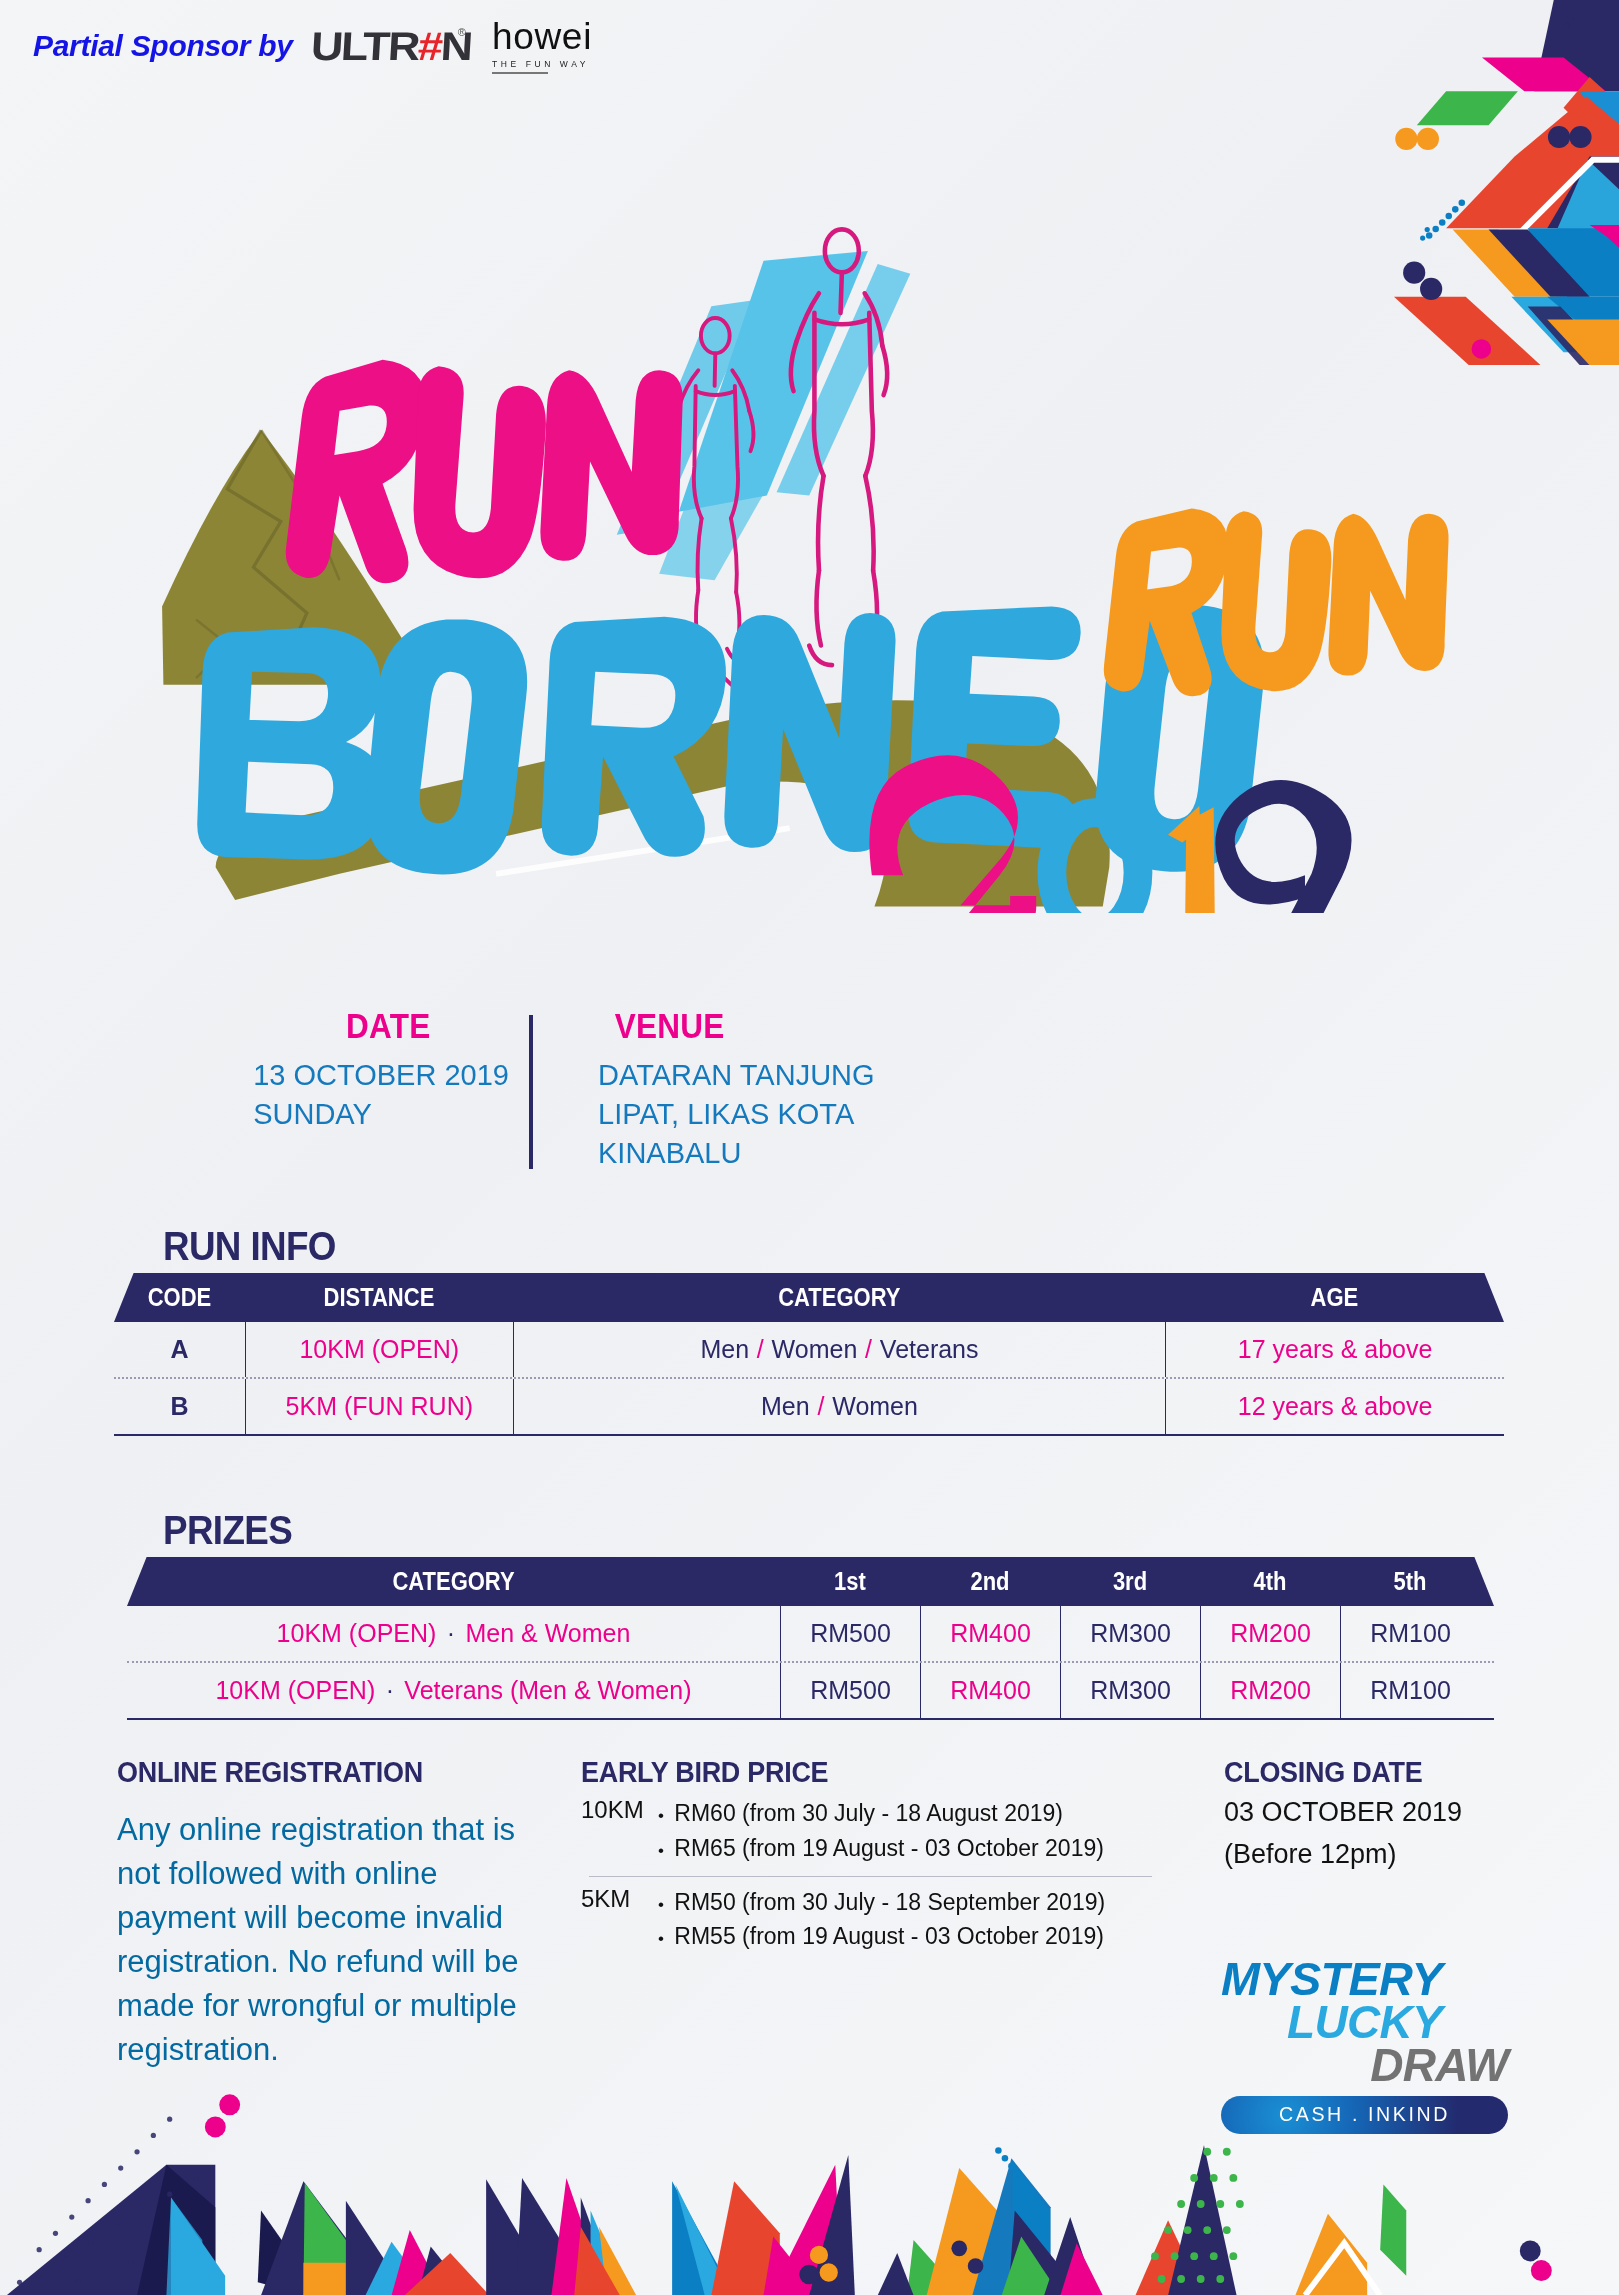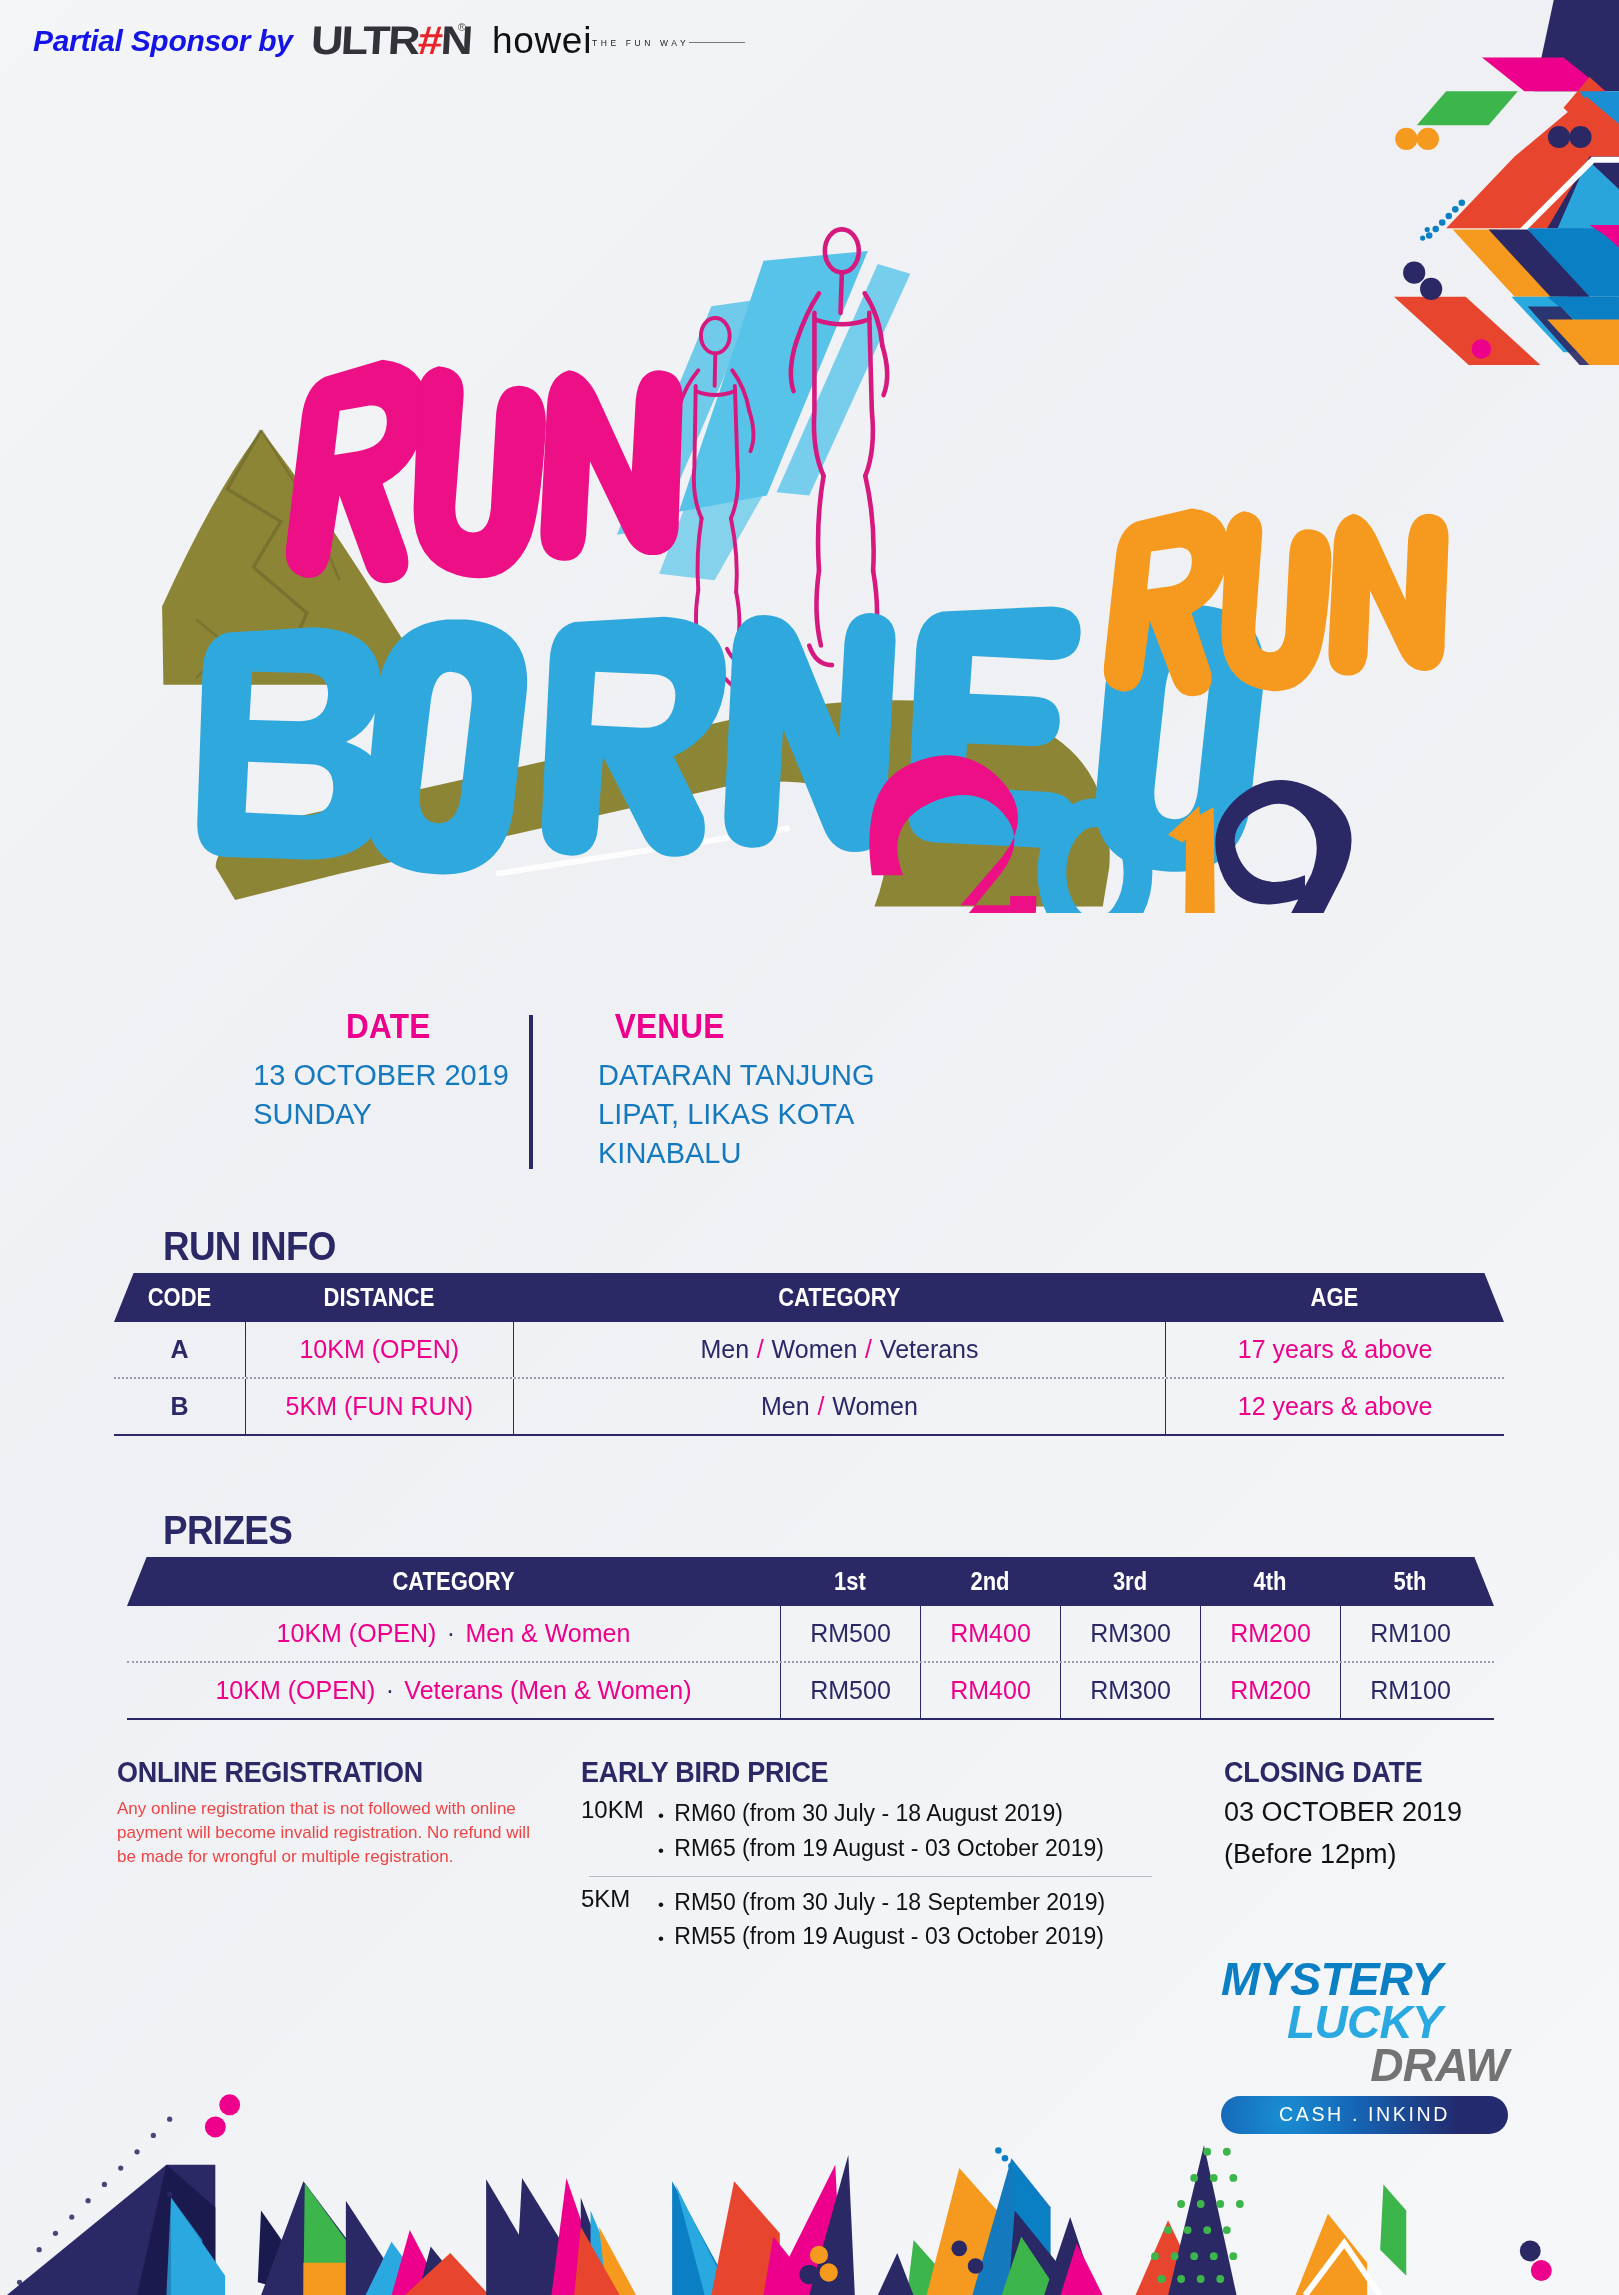--- a/index.html
+++ b/index.html
@@ -19,21 +19,21 @@
     letter-spacing: -0.3px; white-space: nowrap;
   }
   #ultron-logo { position: relative; display: flex; align-items: center; }
   #ultron-word {
     font-family: "Liberation Sans Narrow", "Liberation Sans", sans-serif;
     font-weight: bold; font-size: 40px; color: #333238; letter-spacing: -2px;
     transform: scaleX(1.12) skewX(-3deg); transform-origin: left center;
   }
   #ultron-hash { color: #e8242b; }
   #ultron-reg { font-size: 11px; color: #555; align-self: flex-start; margin-left: 3.9px; margin-top: 2.6px; }
-  #howei-logo { display: flex; flex-direction: row; align-items: center; margin-left: 7.8px; }
+  #howei-logo { display: flex; flex-direction: column; align-items: flex-start; margin-left: 7.8px; }
   #howei-word { font-size: 37px; color: #111; letter-spacing: 0.7px; font-weight: 300; line-height: 1; }
   #howei-tag { font-size: 8.5px; letter-spacing: 3.6px; color: #222; margin-top: 3.9px; }
   #howei-rule { width: 56px; height: 1.3px; background: #777; margin-top: 3.3px; }
 
   
   #hero { top: 215px; left: 0; width: 1501px; height: 698px; z-index: 20; }
   #hero svg { width: 100%; height: 100%; }
 
   
   #deco-topright { top: 0; right: 0; width: 287px; height: 366px; z-index: 10; }
@@ -92,21 +92,21 @@
   .cat-mix { display: flex; align-items: center; gap: 0; }
   .cat-mix span { font-size: 25px; }
   .sl { color: #ec008c; padding: 0 7.8px; }
 
   
   #bottom { top: 1749px; left: 0; width: 1619px; height: 339px; z-index: 30; }
   .bh { color: #2b2866; font-weight: bold; font-size: 29px; letter-spacing: -0.3px;
         transform: scaleX(0.93); transform-origin: left center; }
 
   #reg-block { position: absolute; left: 117px; top: 6.5px; width: 431px; }
-  #reg-body { color: #ef4444; font-size: 17px; line-height: 1.42; margin-top: 8px; }
+  #reg-body { color: #0369a1; font-size: 31px; line-height: 1.42; margin-top: 19px; }
 
   #eb-block { position: absolute; left: 581px; top: 6.5px; width: 587px; }
   .eb-group { display: flex; margin-top: 7.8px; }
   .eb-km { color: #111; font-size: 24px; width: 77px; flex-shrink: 0; }
   .eb-lines { flex: 1; }
   .eb-line { display: flex; align-items: baseline; font-size: 23px; color: #111; line-height: 1.5; }
   .eb-dot { margin-right: 10.4px; font-size: 17px; }
   #eb-rule { height: 1.3px; background: #b9bbc6; margin: 10.4px 0 3.9px 7.8px; width: 563px; }
 
   #close-block { position: absolute; left: 1224px; top: 6.5px; width: 366px; }

